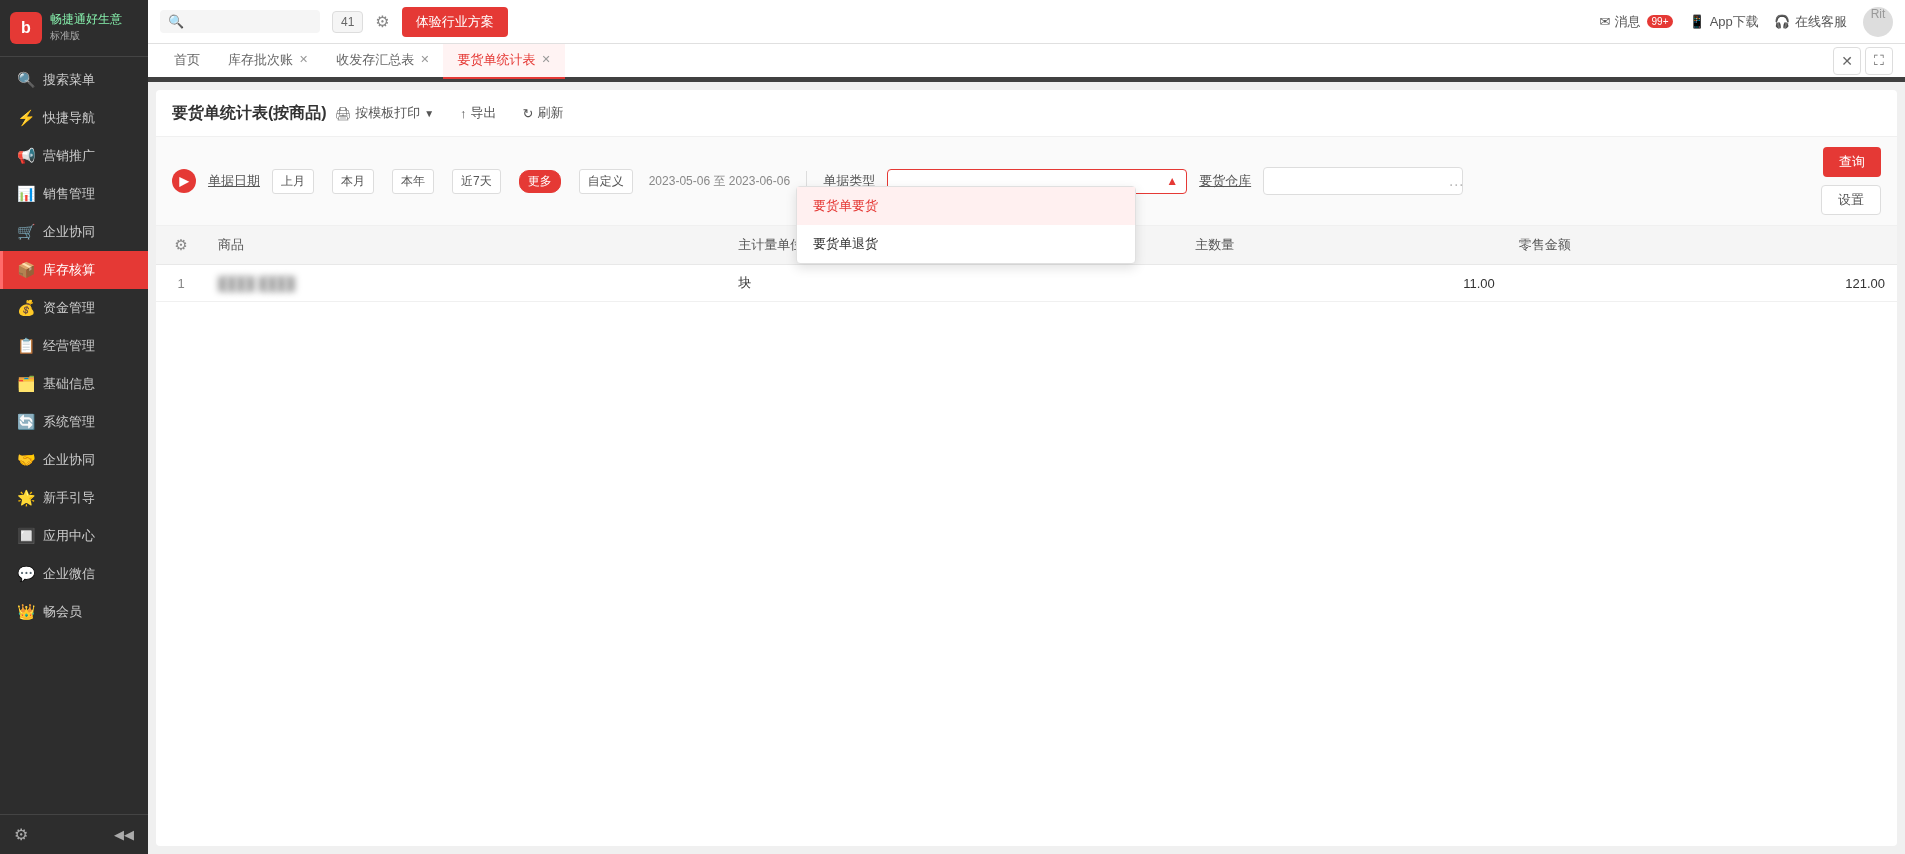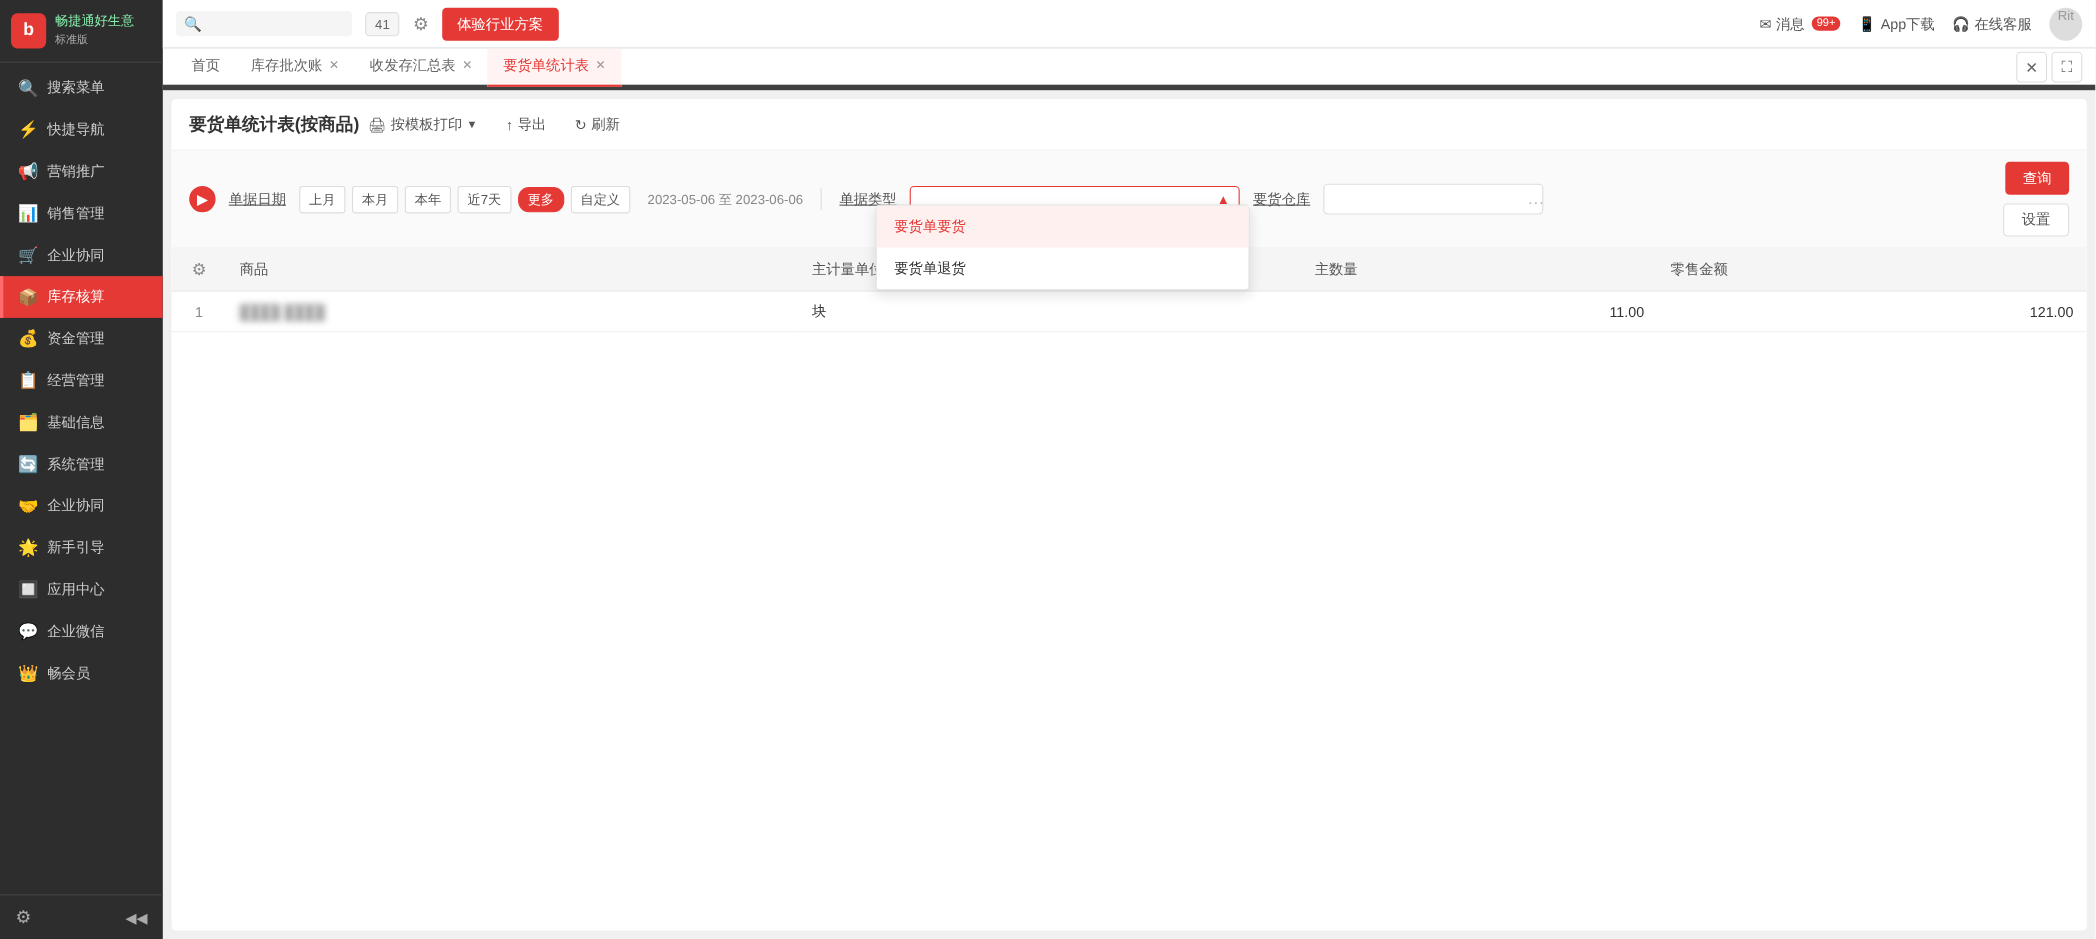--- a/index.html
+++ b/index.html
@@ -258,21 +258,21 @@
       align-items: center;
       justify-content: center;
       cursor: pointer;
       color: white;
       font-size: 12px;
       font-weight: bold;
     }
     .filter-label { font-size: 13px; color: #555; text-decoration: underline; }
     .date-btns {
       display: flex;
-      gap: 6px;
+      gap: 18px;
       align-items: center;
     }
     .date-btn {
       padding: 3px 8px;
       border: 1px solid #ddd;
       border-radius: 3px;
       font-size: 12px;
       color: #555;
       cursor: pointer;
       background: #fff;

